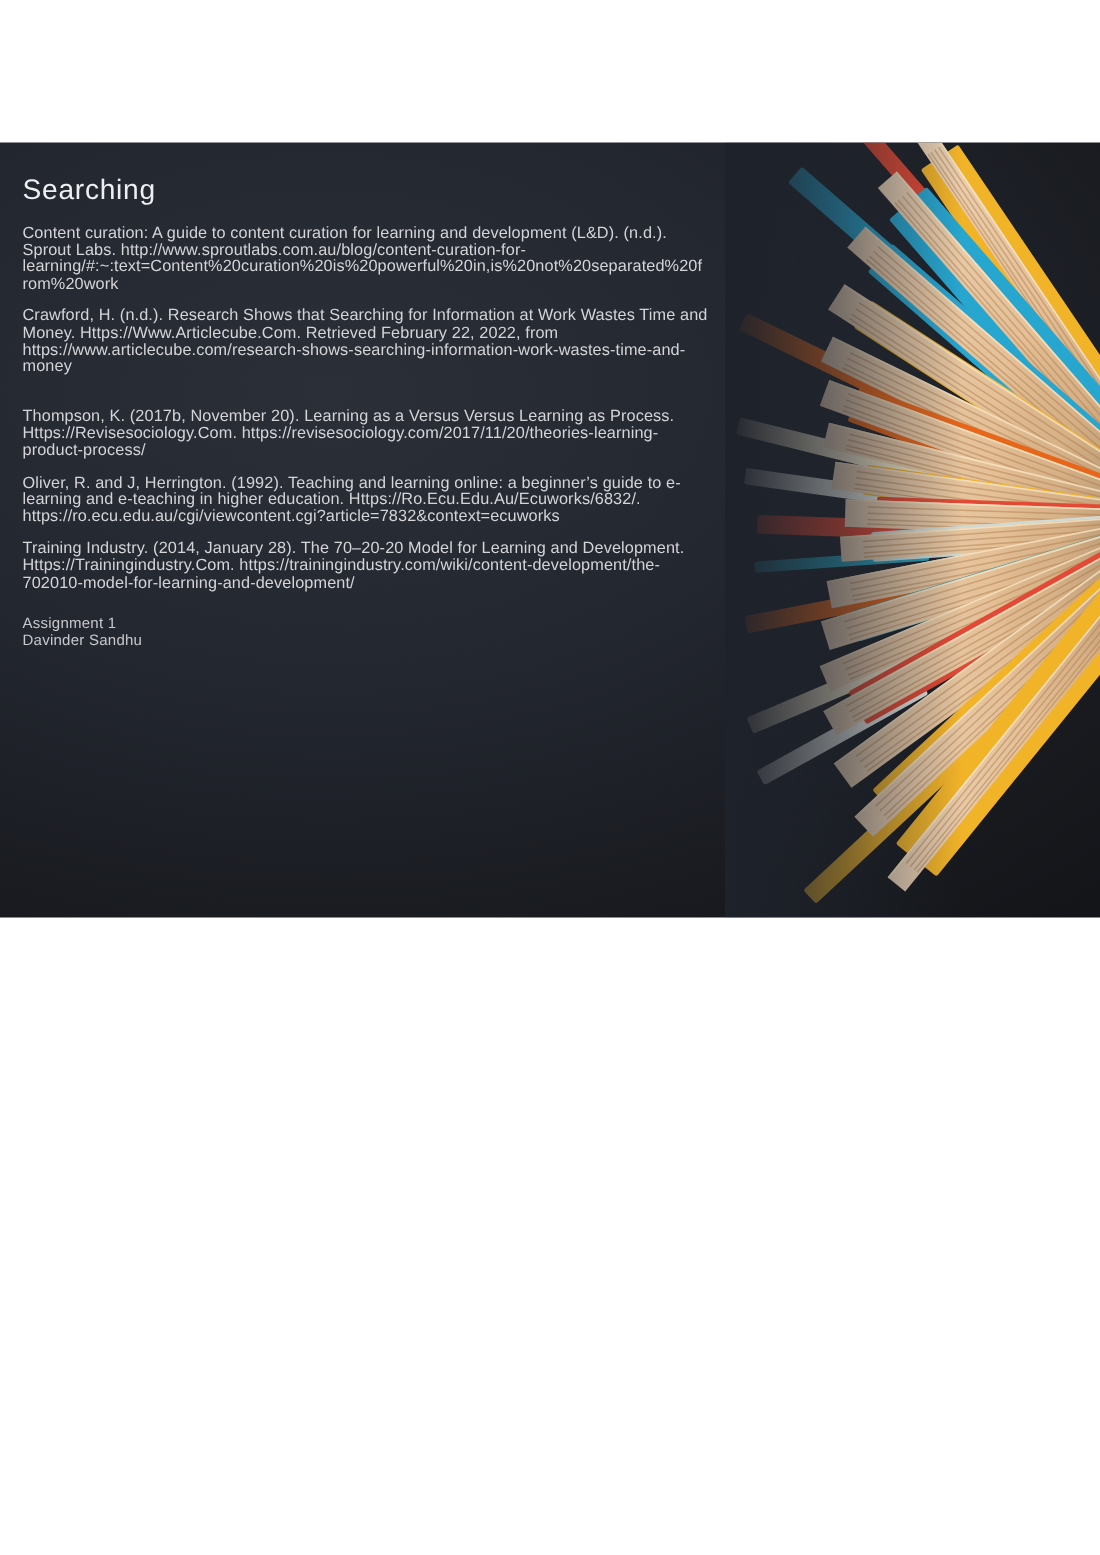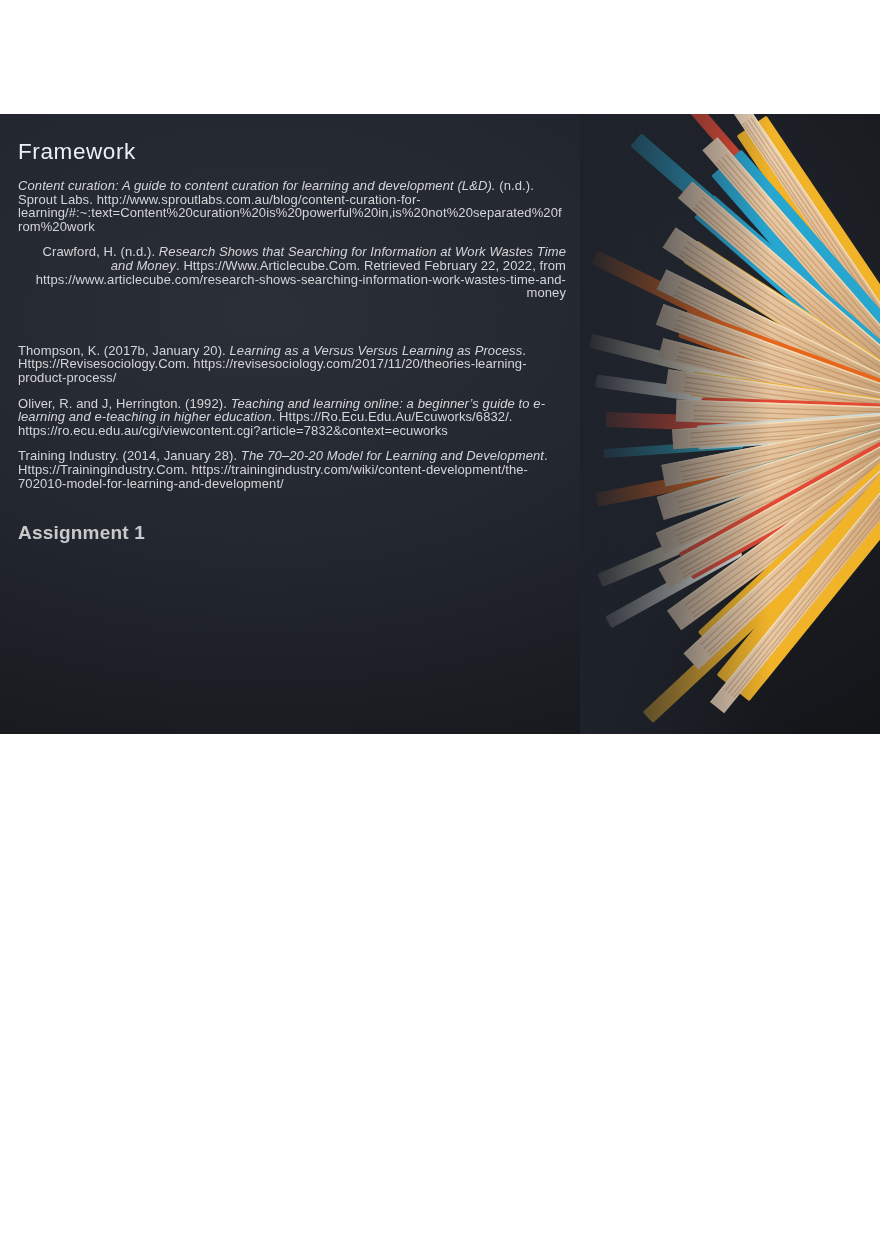--- a/index.html
+++ b/index.html
@@ -42,37 +42,36 @@
   }
   .refs { }
   .ref {
     margin: 0 0 12px 0;
     font-size: 13px;
     line-height: 13.6px;
     letter-spacing: 0.1px;
     overflow-wrap: anywhere;
     color: #d4d5d7;
   }
-  .ref:nth-child(2) { margin-bottom: 44px; text-align: right; }
-  .ref .it { font-style: italic; }
+  .ref:nth-child(2) { margin-bottom: 26px; }
+  .ref .it { }
   .word-count {
     margin: 40px 0 0 0;
     font-size: 21.5px;
     font-weight: 400;
     letter-spacing: 0.4px;
     color: #eceef0;
     line-height: 26px;
   }
   .footer {
-    margin-top: 36px;
-    font-size: 19px;
+    margin-top: 20px;
+    font-size: 12px;
     line-height: 13.6px;
     letter-spacing: 0.2px;
     color: #c7c9cb;
-    font-weight: bold;
   }
 </style>
 </head>
 <body>
 
 <div class="slide">
 
   <div class="photo-wrap">
     <svg width="300" height="620" viewBox="0 0 300 620" xmlns="http://www.w3.org/2000/svg">
       <defs>
@@ -298,26 +297,27 @@
               <rect x="-352" y="6.12" width="352" height="1.2" fill="var(--tan-dark)" opacity="0.45"></rect>
               <rect x="-370" y="-9" width="380" height="1.4" fill="var(--tan-light)" opacity="0.8"></rect>
             </g>
           </g>
         </g>
       <rect x="0" y="0" width="190" height="620" fill="url(#fade)"></rect>
     </svg>
   </div>
 
   <div class="text-col">
-    <h1 class="slide-title">Framework</h1>
+    <h1 class="slide-title">Searching</h1>
     <div class="refs">
         <p class="ref"><span class="it">Content curation: A guide to content curation for learning and development (L&amp;D).</span><span> (n.d.). Sprout Labs. http://www.sproutlabs.com.au/blog/content-curation-for-learning/#:~:text=Content%20curation%20is%20powerful%20in,is%20not%20separated%20from%20work</span></p>
         <p class="ref"><span>Crawford, H. (n.d.). </span><span class="it">Research Shows that Searching for Information at Work Wastes Time and Money</span><span>. Https://Www.Articlecube.Com. Retrieved February 22, 2022, from https://www.articlecube.com/research-shows-searching-information-work-wastes-time-and-money</span></p>
-        <p class="ref"><span>Thompson, K. (2017b, January 20). </span><span class="it">Learning as a Versus Versus Learning as Process</span><span>. Https://Revisesociology.Com. https://revisesociology.com/2017/11/20/theories-learning-product-process/</span></p>
+        <p class="ref"><span>Thompson, K. (2017b, November 20). </span><span class="it">Learning as a Versus Versus Learning as Process</span><span>. Https://Revisesociology.Com. https://revisesociology.com/2017/11/20/theories-learning-product-process/</span></p>
         <p class="ref"><span>Oliver, R. and J, Herrington. (1992). </span><span class="it">Teaching and learning online: a beginner’s guide to e-learning and e-teaching in higher education</span><span>. Https://Ro.Ecu.Edu.Au/Ecuworks/6832/. https://ro.ecu.edu.au/cgi/viewcontent.cgi?article=7832&amp;context=ecuworks</span></p>
         <p class="ref"><span>Training Industry. (2014, January 28). </span><span class="it">The 70–20-20 Model for Learning and Development</span><span>. Https://Trainingindustry.Com. https://trainingindustry.com/wiki/content-development/the-702010-model-for-learning-and-development/</span></p>
       </div>
     <div class="footer">
       <div>Assignment 1</div>
+      <div>Davinder Sandhu</div>
     </div>
   </div>
 
 </div>
 
 </body></html>

